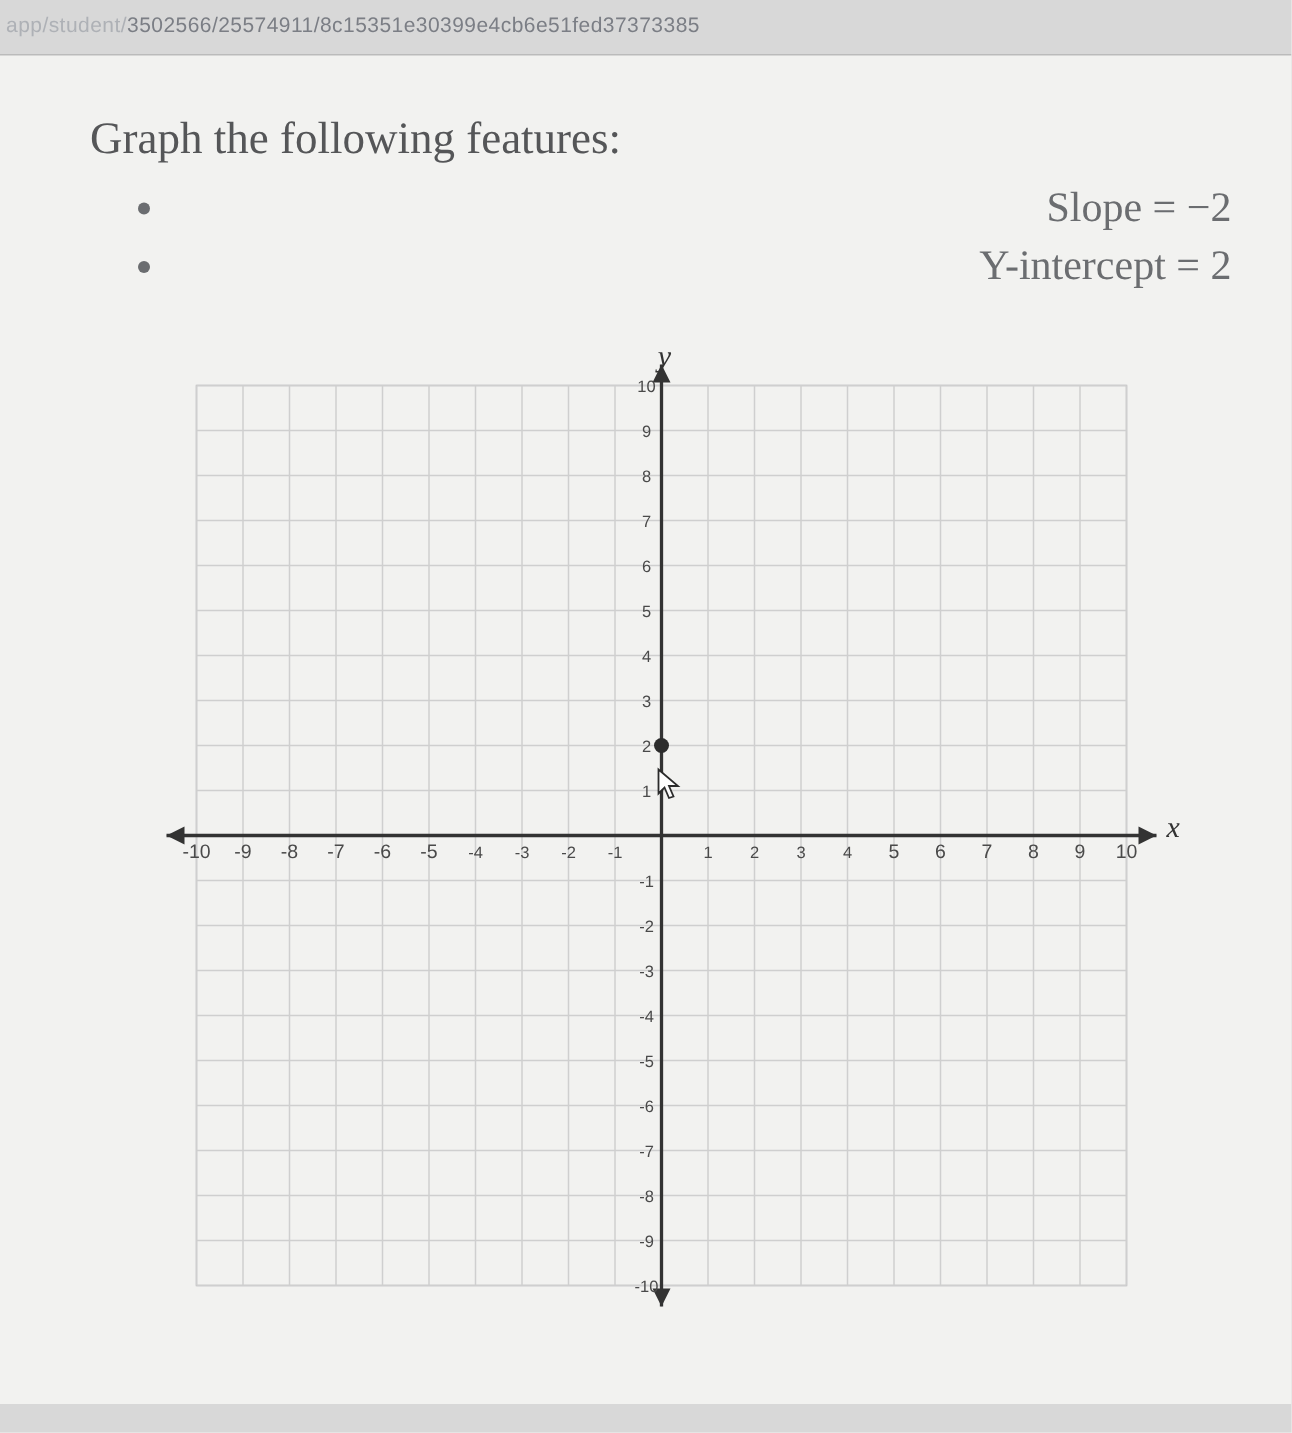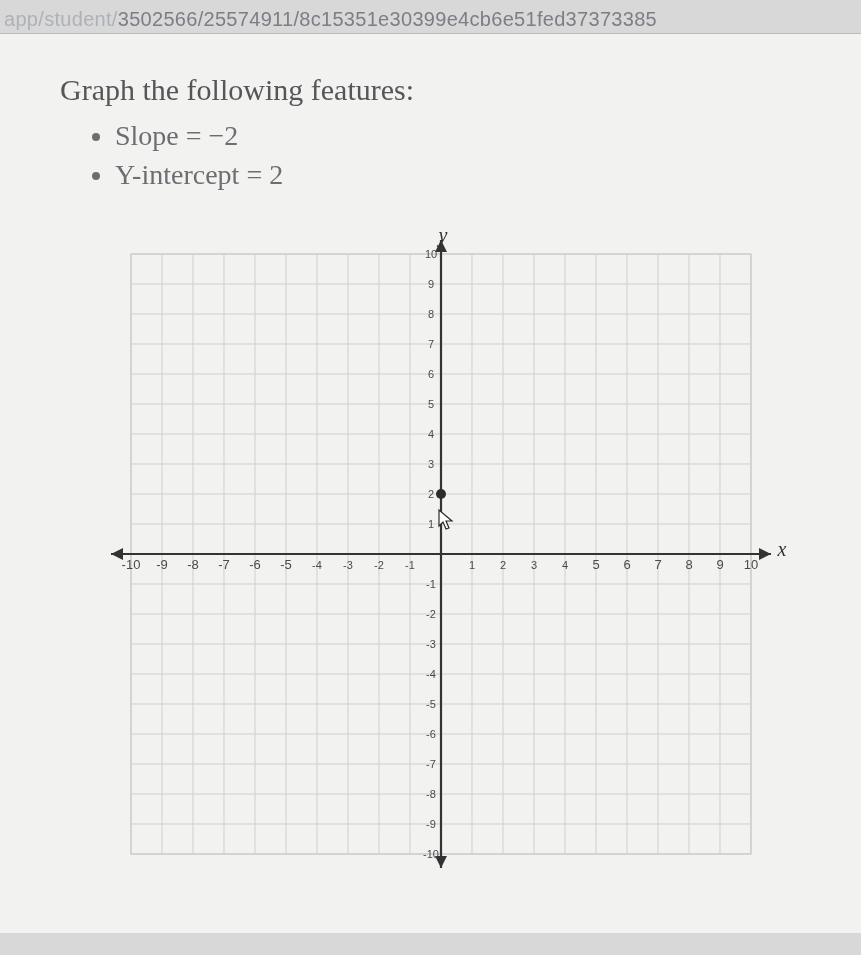--- a/index.html
+++ b/index.html
@@ -5,44 +5,45 @@
   * { box-sizing: border-box; margin: 0; padding: 0; }
   body {
     width: 861px;
     height: 955px;
     background: #d8d8d8;
     font-family: Georgia, 'Times New Roman', serif;
     overflow: hidden;
     position: relative;
   }
   .url-bar {
-    padding: 8px 4px 2px 4px;
+    padding: 8px 4px 12px 4px;
     color: #7b7e85;
     font-family: Arial, sans-serif;
-    font-size: 20px;
+    font-size: 14px;
     letter-spacing: 0.3px;
   }
   .url-bar .faded { color: #aeb1b6; }
   .page {
     background: #f2f2f0;
     padding: 36px 40px 10px 60px;
     border-top: 1px solid #bbb;
     min-height: 900px;
   }
   .prompt {
     color: #555658;
     font-size: 30px;
     line-height: 1.35;
   }
   .prompt ul {
     margin-top: 6px;
     margin-left: 55px;
     list-style: disc;
     color: #6b6d70;
     font-size: 28px;
+    text-align: right;
   }
   .prompt li { margin-bottom: 2px; }
   .minus { font-family: 'Times New Roman', serif; }
   .chart-wrap {
     margin-top: 40px;
     display: flex;
     justify-content: center;
   }
   .chart {
     position: relative;

